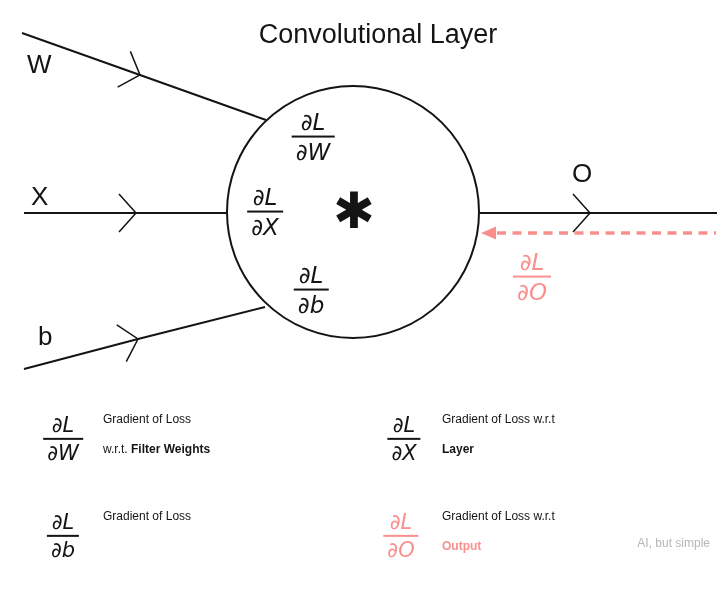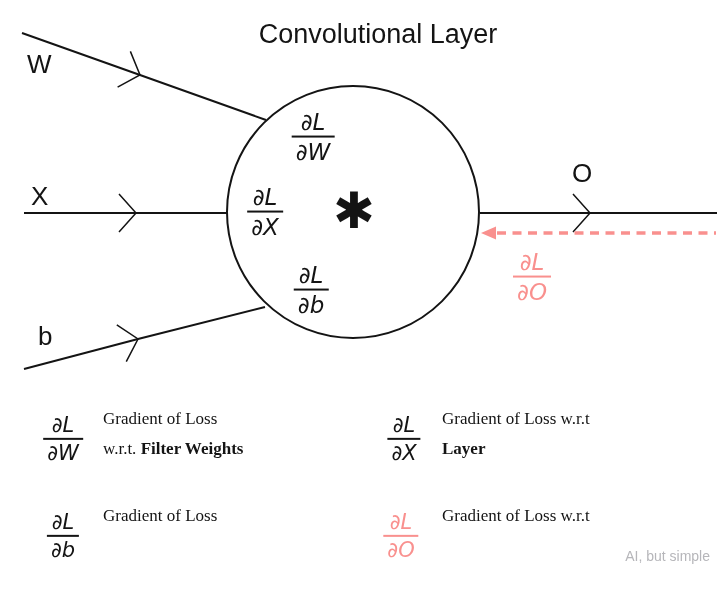--- a/index.html
+++ b/index.html
@@ -21,24 +21,24 @@
   .frac{
     position:absolute;display:inline-flex;flex-direction:column;align-items:center;
     transform:translate(-50%,-50%);font-family:"DejaVu Sans",sans-serif;font-style:italic;
     font-size:23px;line-height:1.15;color:var(--ink,#141414);
   }
   .frac .num{padding:0 4px 1px;}
   .frac .bar{width:100%;height:0;border-top:2px solid currentColor;}
   .frac .den{padding:1px 4px 0;}
   .frac.sm{font-size:21px;}
   .accent{color:var(--pink,#f9908e);}
-  .legend-text{position:absolute;font-size:17px;line-height:30px;color:var(--ink,#141414);white-space:nowrap;font-family:Liberation Serif, serif;}
+  .legend-text{position:absolute;font-size:12px;line-height:30px;color:var(--ink,#141414);white-space:nowrap;}
   .legend-text b{font-weight:700;}
   .watermark{
-    position:absolute;right:10px;top:548px;font-size:14px;color:var(--wm,#b6b6ba);
+    position:absolute;right:10px;top:536px;font-size:12px;color:var(--wm,#b6b6ba);
   }
 </style>
 </head>
 <body>
 
 <div class="canvas">
 
   <svg class="wires" width="720" height="600" viewBox="0 0 720 600">
     <defs>
       <marker id="chev" viewBox="-26 -24 30 48" markerWidth="30" markerHeight="48" refX="0" refY="0" orient="auto" markerUnits="userSpaceOnUse">
@@ -123,17 +123,18 @@
   </div>
 
   <div>
     <div class="frac sm accent" style="left:401px;top:536px;">
       <span class="num">∂L</span>
       <span class="bar"></span>
       <span class="den">∂O</span>
     </div>
     <div class="legend-text" style="left:442px;top:501px;">
       <div>Gradient of Loss w.r.t</div>
+      <div><span></span><b class="accent">Output</b></div>
     </div>
   </div>
 
   <div class="watermark">AI, but simple</div>
 </div>
 
 </body></html>

